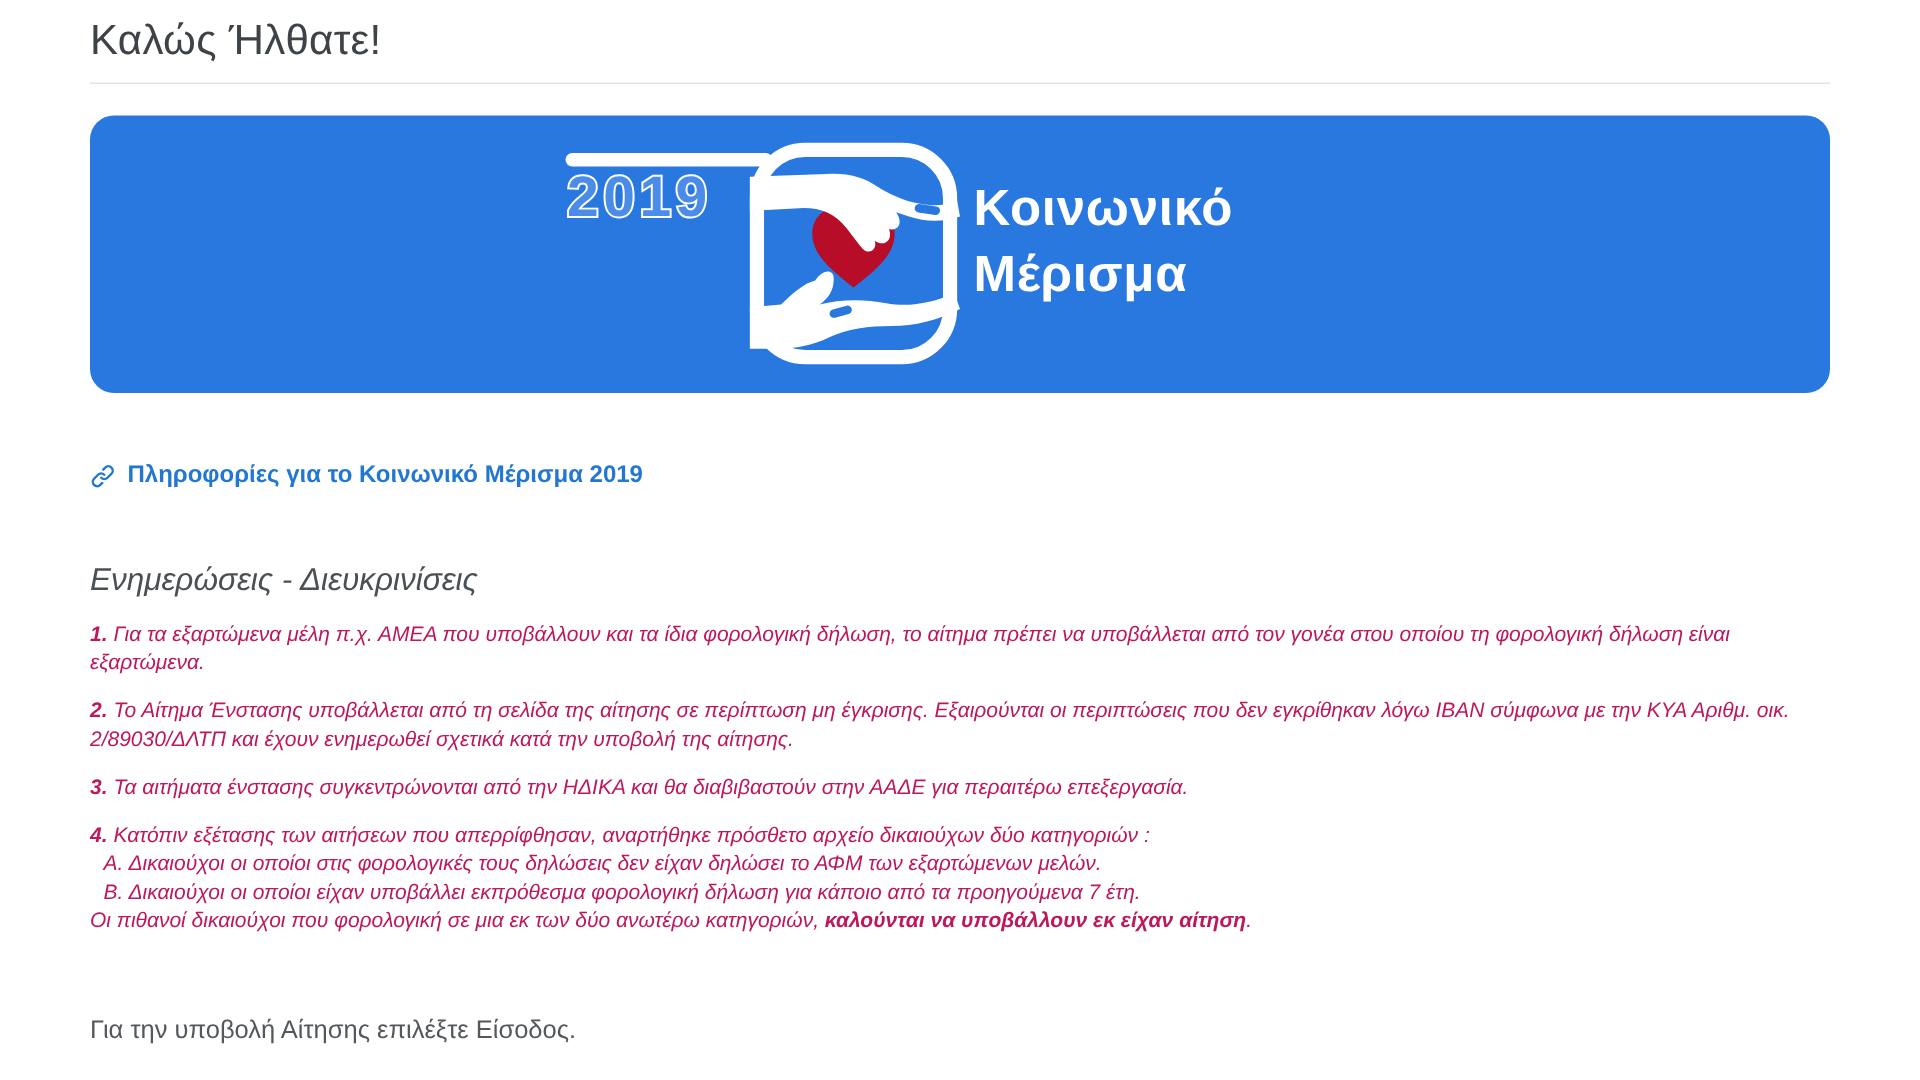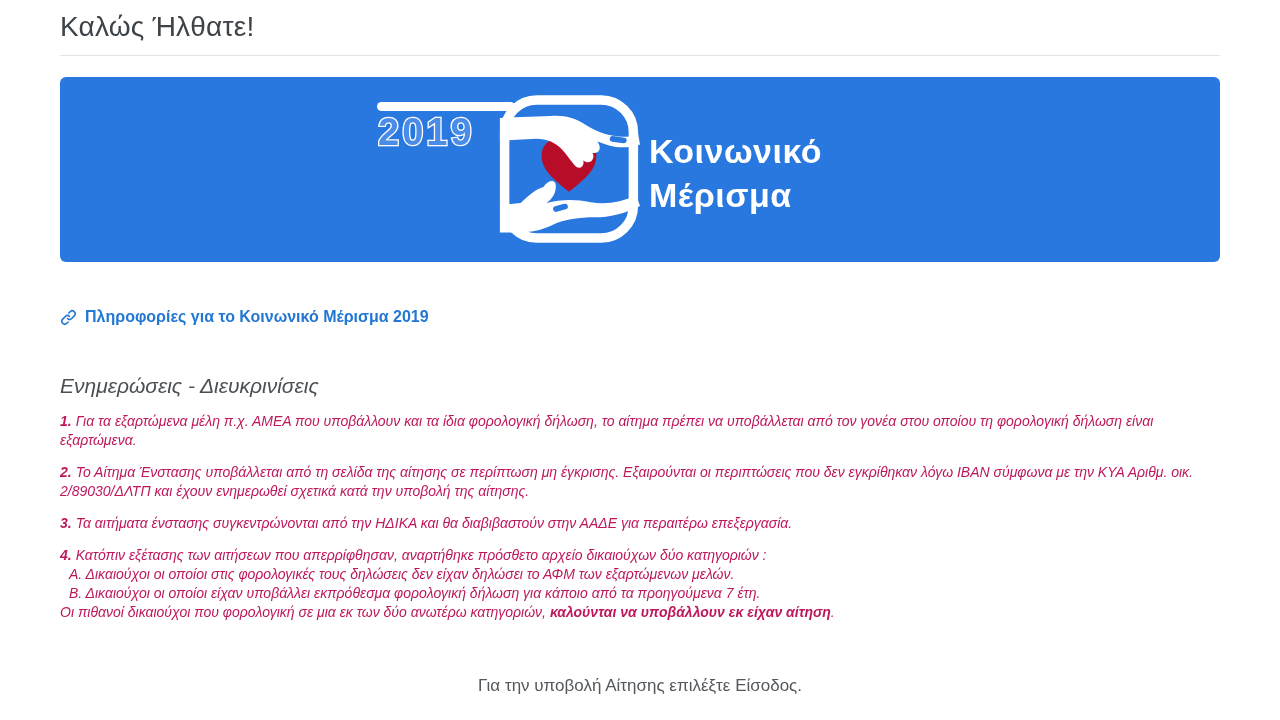--- a/index.html
+++ b/index.html
@@ -12,37 +12,37 @@
 
   
   .page-title{
     font-size:28px;font-weight:400;color:#3e4348;
     margin:11px 0 12px 0;letter-spacing:.2px;
   }
   .divider{border:none;border-top:1px solid #e3e3e3;margin:0 0 21px 0;}
 
   
   .banner{
-    position:relative;height:185px;background:#2878df;border-radius:6px;
+    position:relative;height:185px;background:#2878df;border-radius:16px;
     overflow:hidden;
   }
   .banner-line{
     position:absolute;left:317px;top:25px;width:138px;height:9px;
     background:#ffffff;border-radius:5px;
   }
   .banner-year{
     position:absolute;left:318px;top:34px;
     font-size:38px;font-weight:700;letter-spacing:3px;
     color:#4a8ce8;
     -webkit-text-stroke:2.6px #ffffff;
     paint-order:stroke fill;
   }
   .banner-logo{position:absolute;left:438px;top:14px;width:142px;height:156px;}
   .banner-title{
-    position:absolute;left:589px;top:52px;
+    position:absolute;left:589px;top:40px;
     color:#ffffff;font-size:34px;font-weight:700;line-height:44px;
     letter-spacing:.5px;
   }
 
   
   .info-link-row{margin-top:46px;text-align:left;}
   .info-link{
     display:inline-flex;align-items:center;gap:8px;
     color:#2277d2;font-size:16px;font-weight:700;text-decoration:none;
     cursor:pointer;
@@ -55,21 +55,21 @@
     font-size:21px;font-weight:400;color:#4b5055;margin:0 0 14px 0;
   }
   .note{
     font-size:14px;color:#be185d;line-height:19px;margin:0 0 13px 0;
   }
   .note .num{margin-right:4px;}
   .note .sub{padding-left:9px;}
 
   
   .instruction{
-    margin-top:54px;text-align:center;
+    margin-top:54px;text-align:left;
     font-size:17px;color:#54585c;
   }
 </style>
 </head>
 <body>
 
 <div class="container">
 
   <h1 class="page-title">Καλώς Ήλθατε!</h1>
   <hr class="divider">

